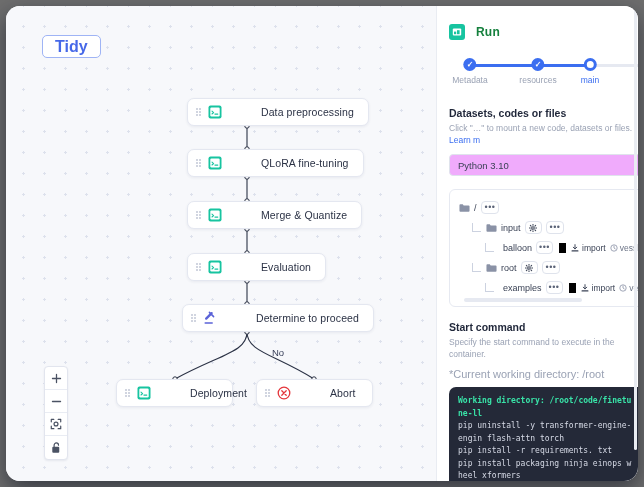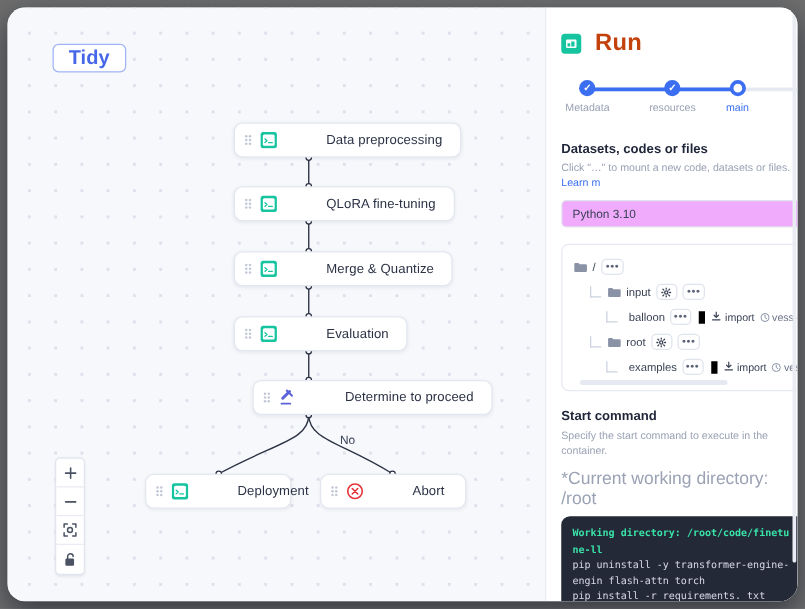--- a/index.html
+++ b/index.html
@@ -112,21 +112,21 @@
     padding: 18px 0 0 12px;
     overflow: hidden;
   }
   #panel-header { display: flex; align-items: center; gap: 11px; margin-bottom: 17px; }
   #run-badge {
     width: 16px; height: 16px; border-radius: 3px;
     background: #17c4a0;
     display: flex; align-items: center; justify-content: center;
     flex: 0 0 auto;
   }
-  #panel-title { font-size: 19px; font-weight: 700; color: #c2410c; letter-spacing: .2px; }
+  #panel-title { font-size: 12px; font-weight: 700; color: #15803d; letter-spacing: .2px; }
 
   
   #stepper { position: relative; margin: 0 0 16px 0; height: 34px; }
   #stepper-track {
     position: absolute; left: 21px; top: 7px;
     width: 175px; height: 2.5px; background: #e6e9f1; border-radius: 2px;
   }
   #stepper-fill {
     position: absolute; left: 21px; top: 7px;
     width: 120px; height: 2.5px; background: #3b6ef0; border-radius: 2px;
@@ -171,33 +171,33 @@
   .tree-row.lvl2 { padding-left: 26px; }
   .tree-name { font-size: 9px; color: #3a4255; }
   .chip {
     border: 1px solid #dfe3ec; border-radius: 4px;
     height: 13px; min-width: 17px;
     display: inline-flex; align-items: center; justify-content: center;
     padding: 0 3px; background: #fff; cursor: pointer;
     color: #5b6377; font-size: 9px; letter-spacing: .5px; line-height: 1;
   }
   .import-tag {
-    display: inline-flex; gap: 3px;
+    display: inline-flex; align-items: center; gap: 3px;
     font-size: 8.5px; color: #3a4255;
-    border-left: 5px solid #000000; padding-left: 5px; margin-left: 2px;
+    border-left: 7px solid #000000; padding-left: 5px; margin-left: 2px;
   }
   .vessl-tag { display: inline-flex; align-items: center; gap: 2px; font-size: 8.5px; color: #6b7386; }
   .elbow { width: 9px; height: 9px; border-left: 1px solid #ccd2e0; border-bottom: 1px solid #ccd2e0; margin-right: 1px; flex: 0 0 auto; }
   #tree-scrollbar {
     position: absolute; left: 14px; bottom: 4px;
     width: 118px; height: 4px; border-radius: 3px; background: #e6e9f1;
     cursor: pointer;
   }
 
-  #cwd-note { font-size: 14px; color: #9aa2b4; margin-bottom: 7px; }
+  #cwd-note { font-size: 11px; color: #9aa2b4; margin-bottom: 7px; }
 
   
   #terminal {
     width: 195px;
     background: #242938;
     border-radius: 7px;
     padding: 8px 9px 9px 9px;
     font-family: "DejaVu Sans Mono", monospace;
     font-size: 8px;
     line-height: 12.5px;
@@ -316,21 +316,21 @@
         </span>
       <svg class="node-icon" width="14" height="14" viewBox="0 0 14 14">
         <rect x="0.5" y="0.5" width="13" height="13" rx="2" fill="#17c4a0"></rect>
         <rect x="2.3" y="2.5" width="9.4" height="9" rx="1.2" fill="#ffffff"></rect>
         <path d="M4 6.2 L5.6 7.6 L4 9" stroke="#17c4a0" stroke-width="1.1" fill="none" stroke-linecap="round" stroke-linejoin="round"></path>
         <path d="M6.9 9.1 L9.8 9.1" stroke="#17c4a0" stroke-width="1.1" stroke-linecap="round"></path>
       </svg>
       <span class="label">Evaluation</span>
     </div>
 
-    <div class="node" style="left:196px; top:298px;">
+    <div class="node" style="left:176px; top:298px;">
       <span class="grip">
           <i></i>
           <i></i>
           <i></i>
           <i></i>
           <i></i>
           <i></i>
         </span>
       <svg class="node-icon" width="14" height="14" viewBox="0 0 14 14">
         <path d="M3.2 7.6 L8.6 2.2" stroke="#5b63d8" stroke-width="2.4" stroke-linecap="round"></path>

